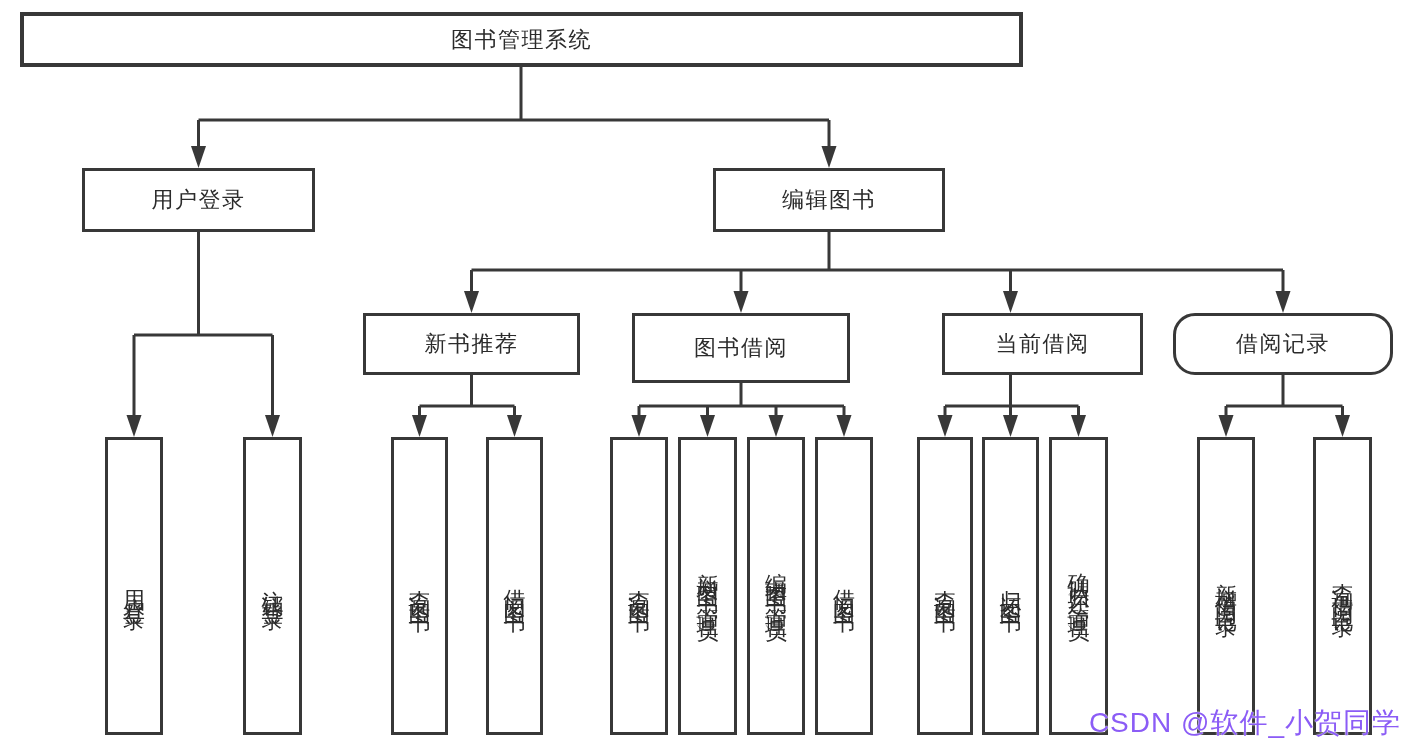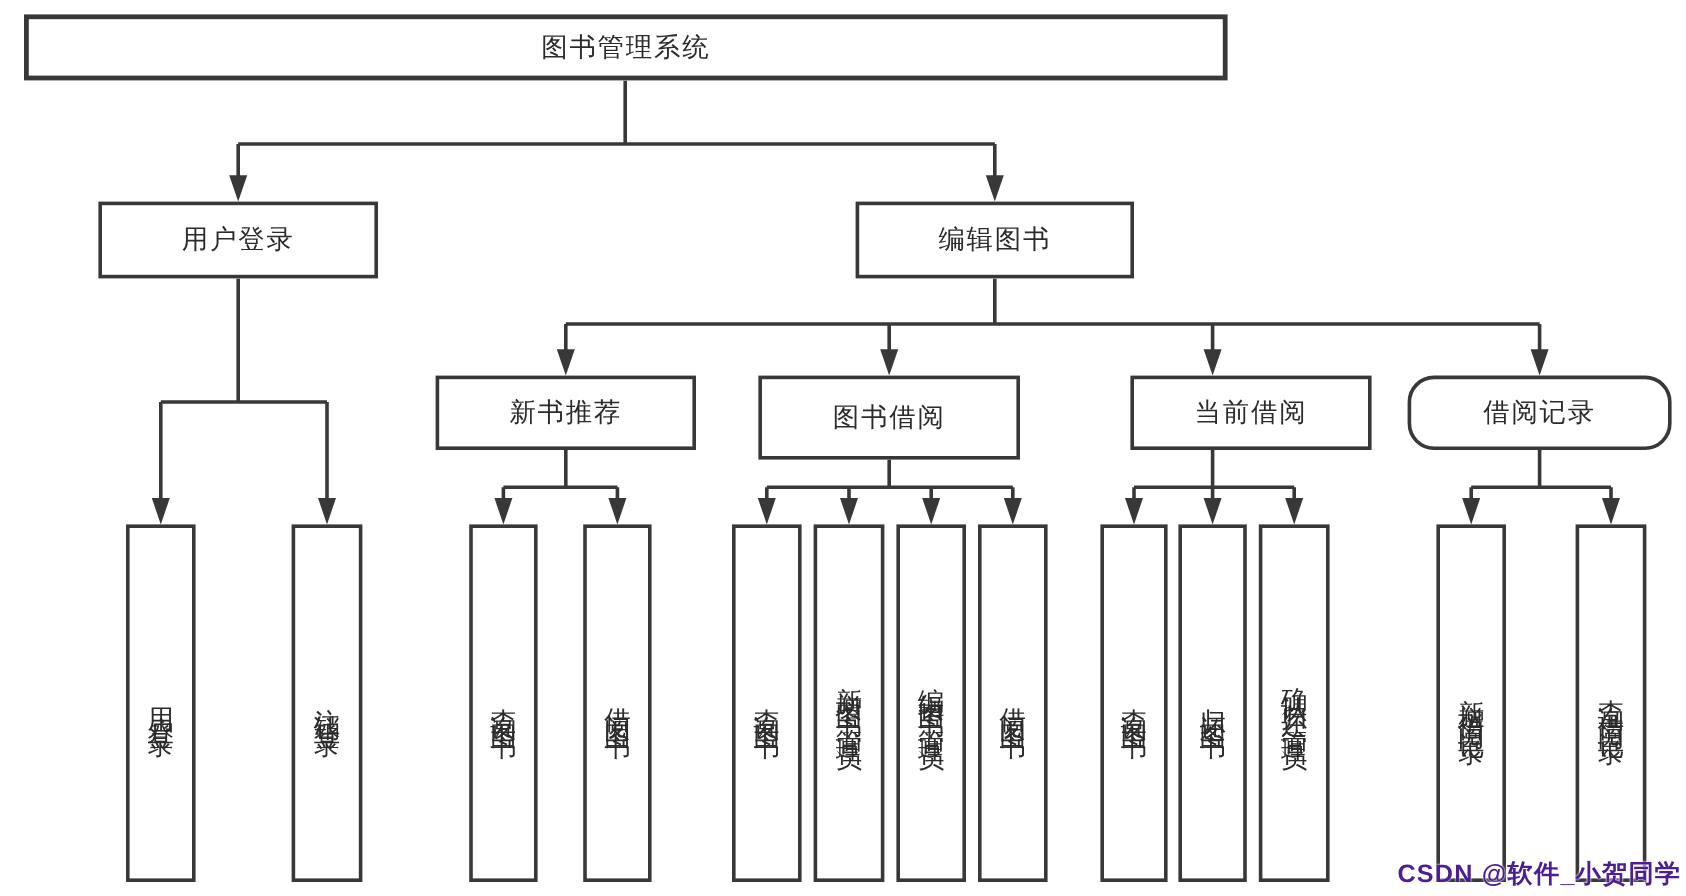--- a/index.html
+++ b/index.html
@@ -42,27 +42,26 @@
     text-orientation: mixed;
     font-size: 22px;
     letter-spacing: 7px;
     color: #2b2b2b;
     line-height: 1;
   }
   .watermark {
     position: absolute;
     right: 4px;
     bottom: 5px;
-    font-size: 21px;
+    font-size: 28px;
     letter-spacing: 1px;
-    color: #4c1d95;
+    color: #8b5cf6;
     text-shadow: 0 0 2px #ffffff, 0 0 1px #ffffff;
     z-index: 10;
     white-space: nowrap;
-    font-weight: bold;
   }
 </style>
 </head>
 <body>
 
 <div class="canvas">
 
   <svg class="wires" viewBox="0 0 1405 747" xmlns="http://www.w3.org/2000/svg">
     <g stroke="#383838" stroke-width="3" fill="none">
 

